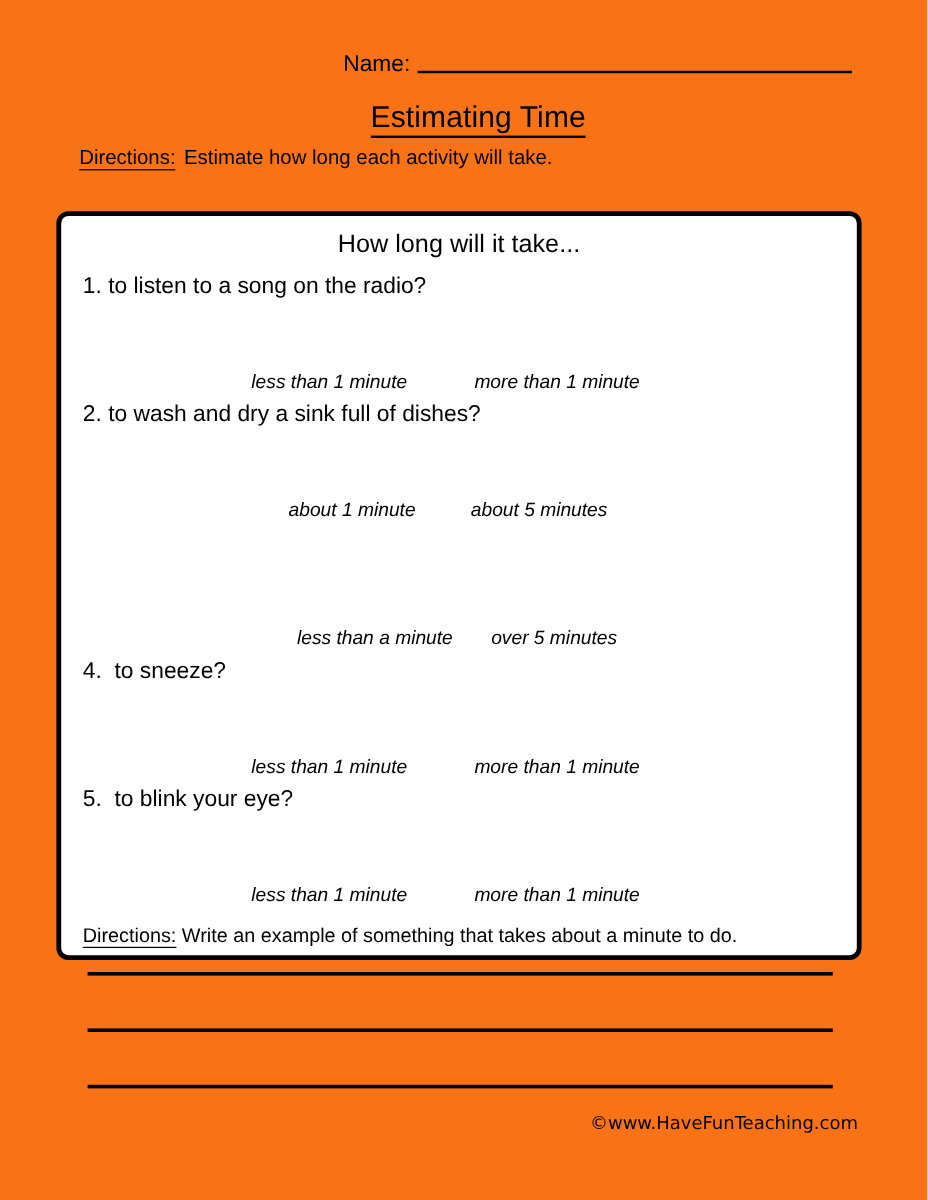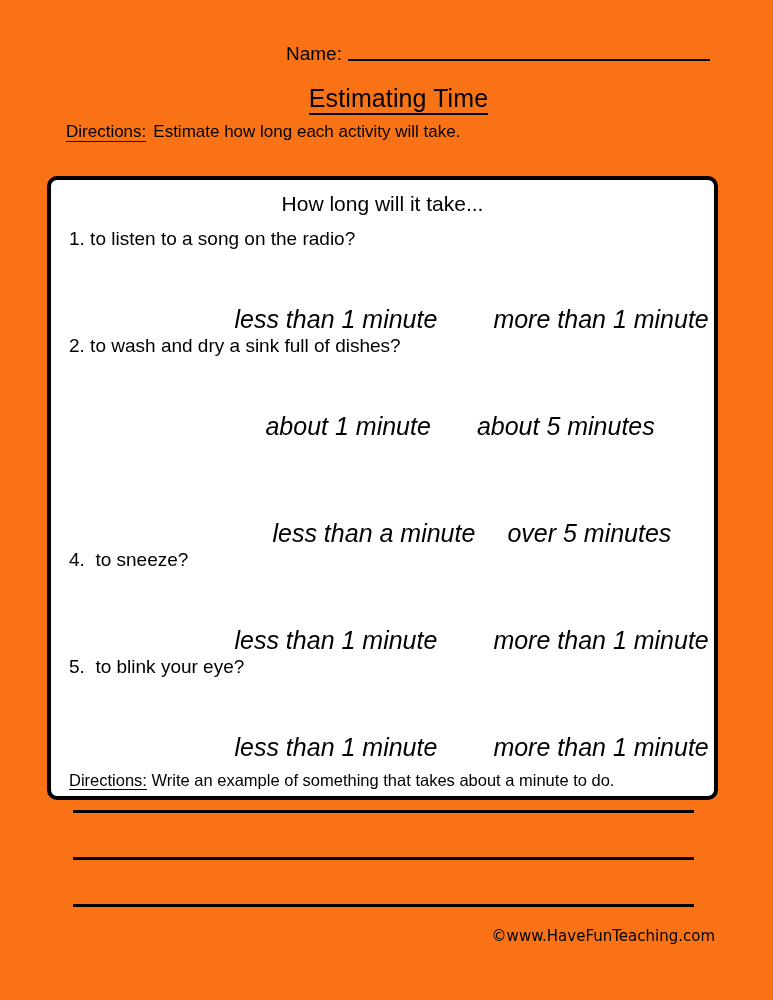--- a/index.html
+++ b/index.html
@@ -112,21 +112,21 @@
     position: absolute;
     left: 18px;
     top: 0;
     font-size: 19px;
     line-height: 24px;
     white-space: pre;
   }
   .q-options {
     position: absolute;
     top: 56px;
-    font-size: 25px;
+    font-size: 16px;
     line-height: 24px;
     font-style: italic;
     white-space: pre;
   }
   .q-options .opt {
     display: inline-block;
   }
 
   
   .directions-bottom {

